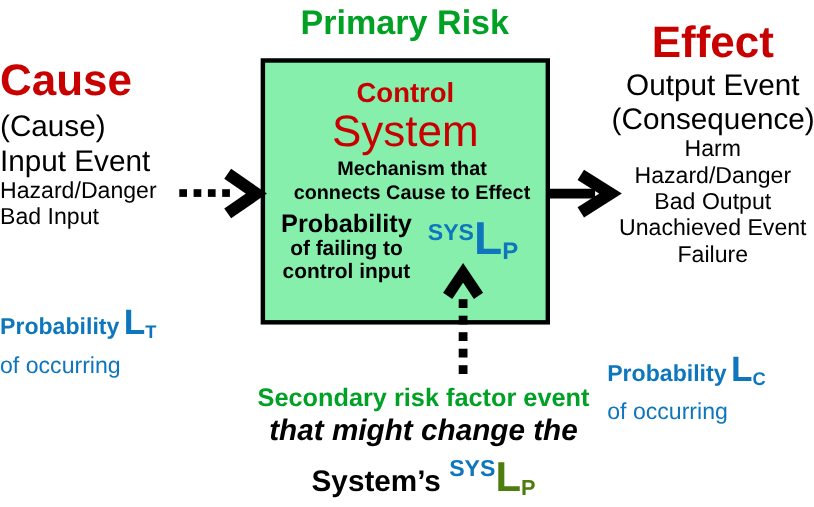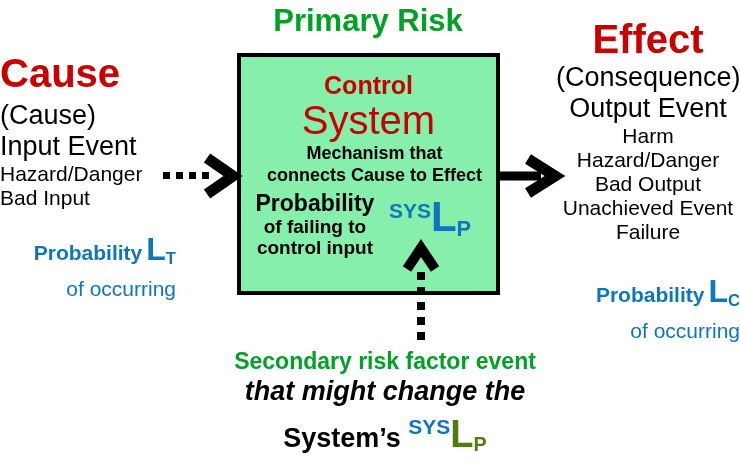--- a/index.html
+++ b/index.html
@@ -11,21 +11,21 @@
   .primary-risk {
     position:absolute; left:218px; top:4px; width:300px; text-align:center;
     font-size:31px; font-weight:bold; color:#00A125; line-height:34px;
   }
   
   .cause-col { position:absolute; left:0; top:52px; width:172px; text-align:left; }
   .heading-red { font-size:40px; font-weight:bold; color:#C80000; line-height:42px; margin-bottom:6px; }
   .line-lg { font-size:27px; line-height:31px; }
   .line-sm { font-size:21px; line-height:24px; }
   
-  .prob { position:absolute; text-align:right; color:#0E76BC; }
+  .prob { position:absolute; text-align:left; color:#0E76BC;margin-top:44px; }
   .prob-cause { left:0; top:232px; width:176px; }
   .prob-effect { left:552px; top:274px; width:188px; }
   .prob-line { font-weight:bold; font-size:21px; line-height:34px; white-space:nowrap; }
   .prob-sym { font-size:32px; font-weight:bold; margin-left:4px; }
   .prob-sym sub, .biglp sub { font-size:0.52em; font-weight:bold; vertical-align:-0.22em; }
   .prob-occ { font-size:21px; line-height:25px; font-weight:normal; }
   
   .system-box {
     position:absolute; left:237px; top:53px; width:263px; height:242px;
     box-sizing:border-box; background:#86efac; border:4px solid #000;
@@ -83,22 +83,22 @@
         <div class="fail-prob">Probability</div>
         <div class="fail-line">of failing to</div>
         <div class="fail-line">control input</div>
       </div>
       <div class="syslp"><span class="sup">SYS</span><span class="biglp"><span>L</span><sub>P</sub></span></div>
     </div>
   </div>
 
   <div class="effect-col">
     <div class="heading-red">Effect</div>
+    <div class="line-lg">Output Event</div>
     <div class="line-lg">(Consequence)</div>
-    <div class="line-lg">Output Event</div>
     <div class="line-sm">Harm</div>
     <div class="line-sm">Hazard/Danger</div>
     <div class="line-sm">Bad Output</div>
     <div class="line-sm">Unachieved Event</div>
     <div class="line-sm">Failure</div>
   </div>
 
   <div class="prob prob-effect">
     <div class="prob-line"><span>Probability</span><span class="prob-sym"><span>L</span><sub>C</sub></span></div>
     <div class="prob-occ">of occurring</div>

